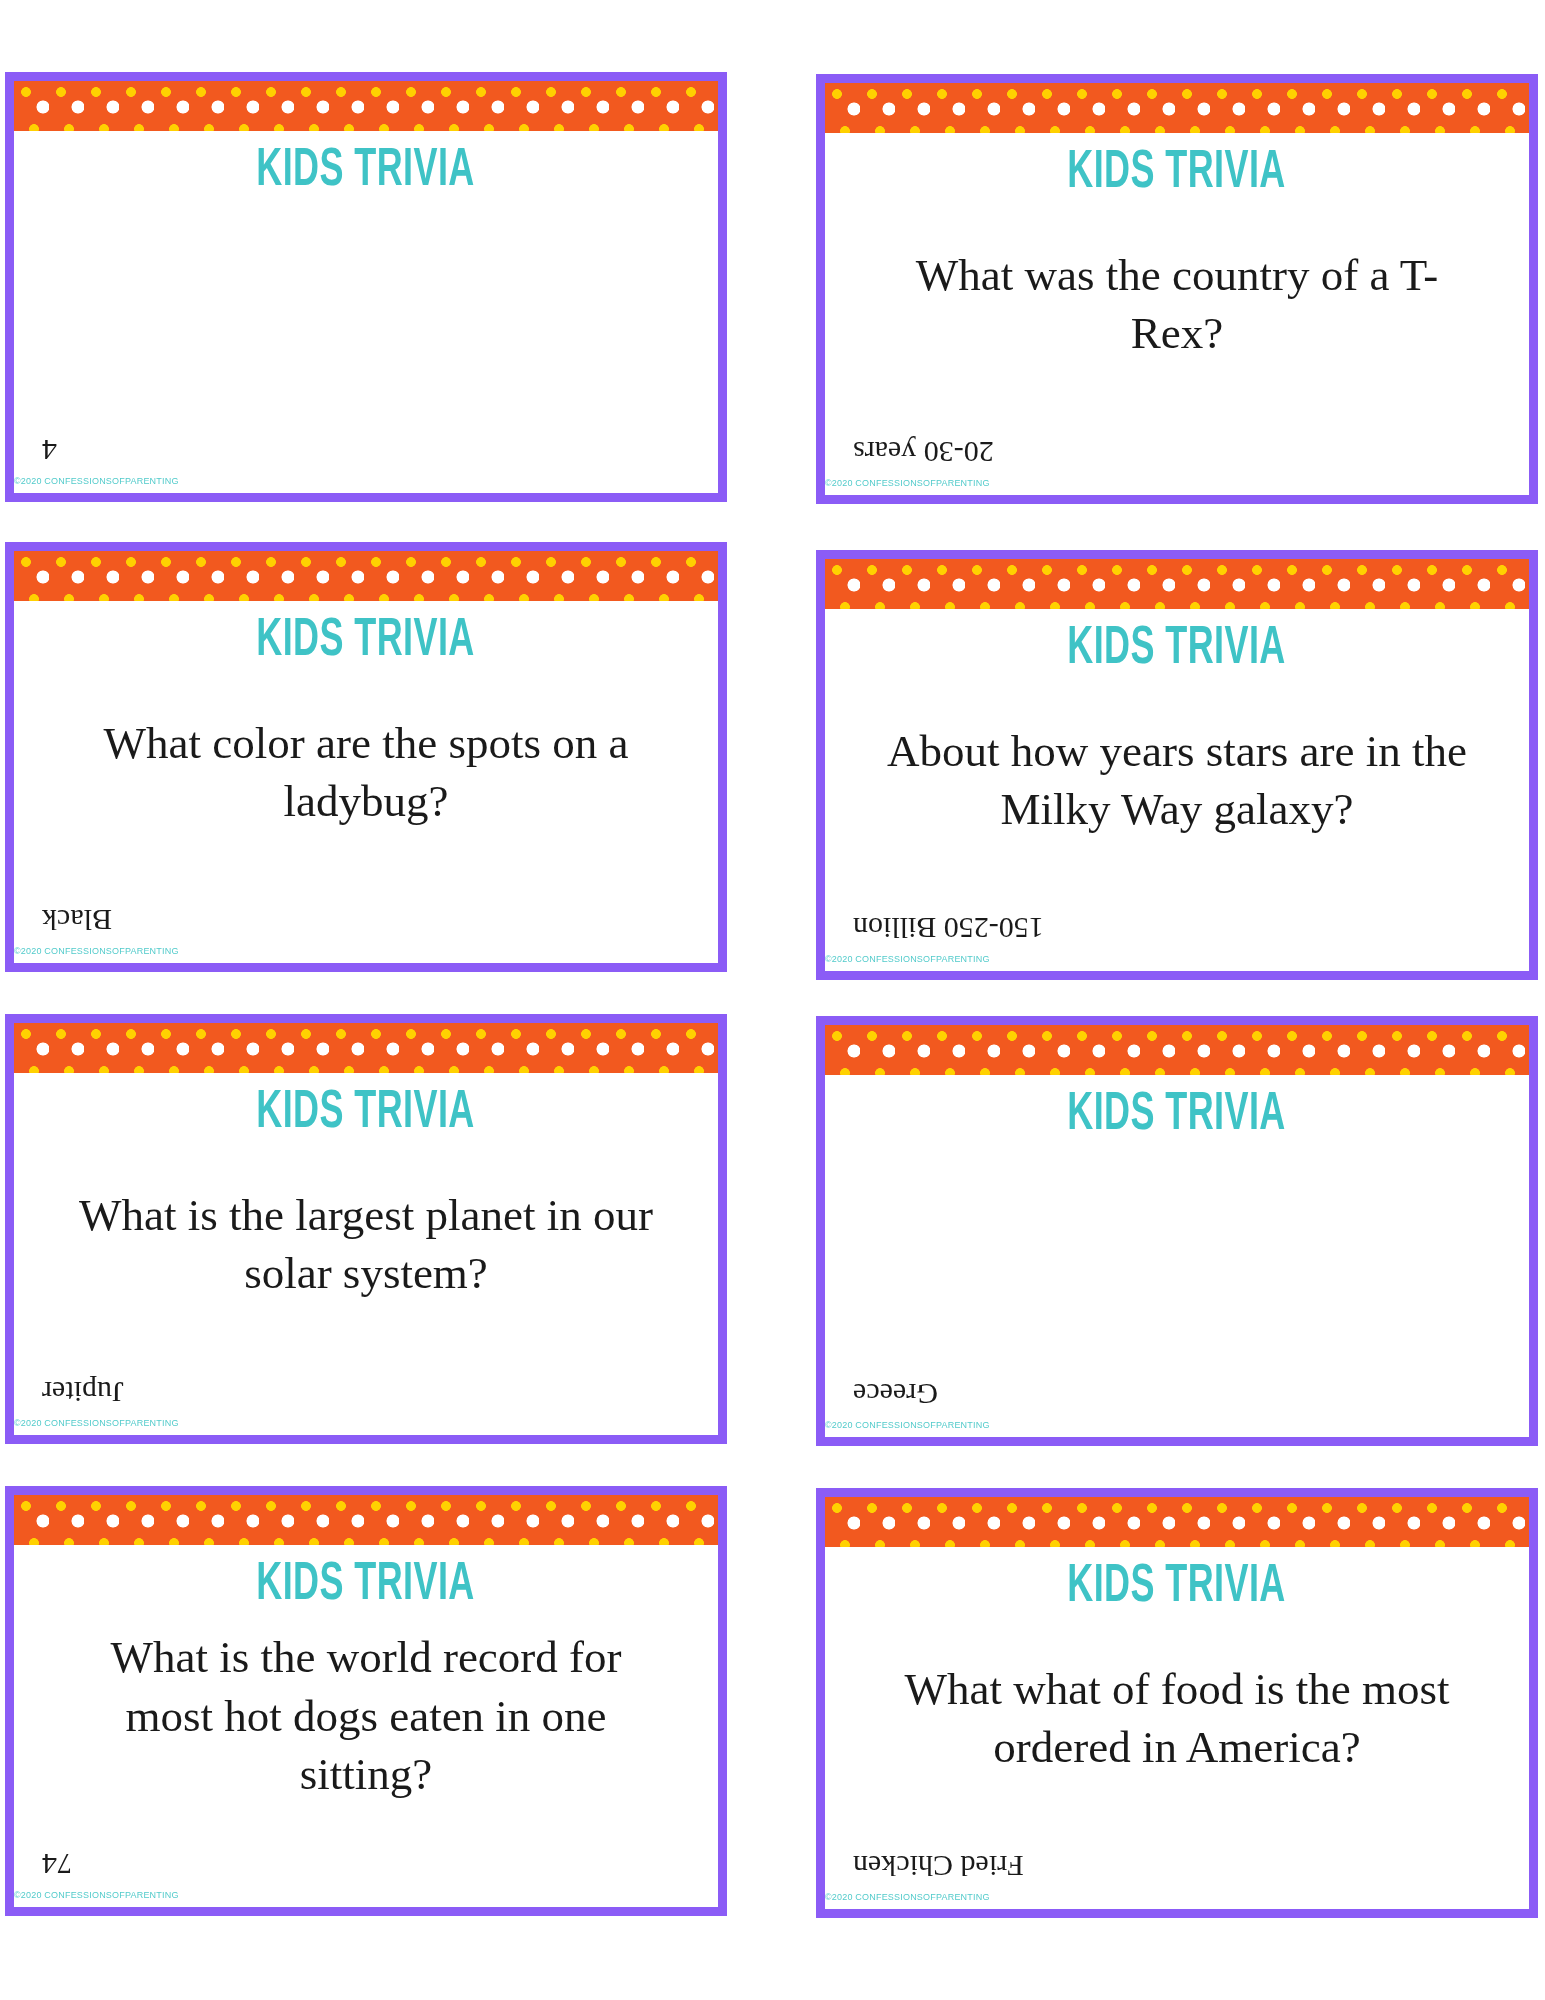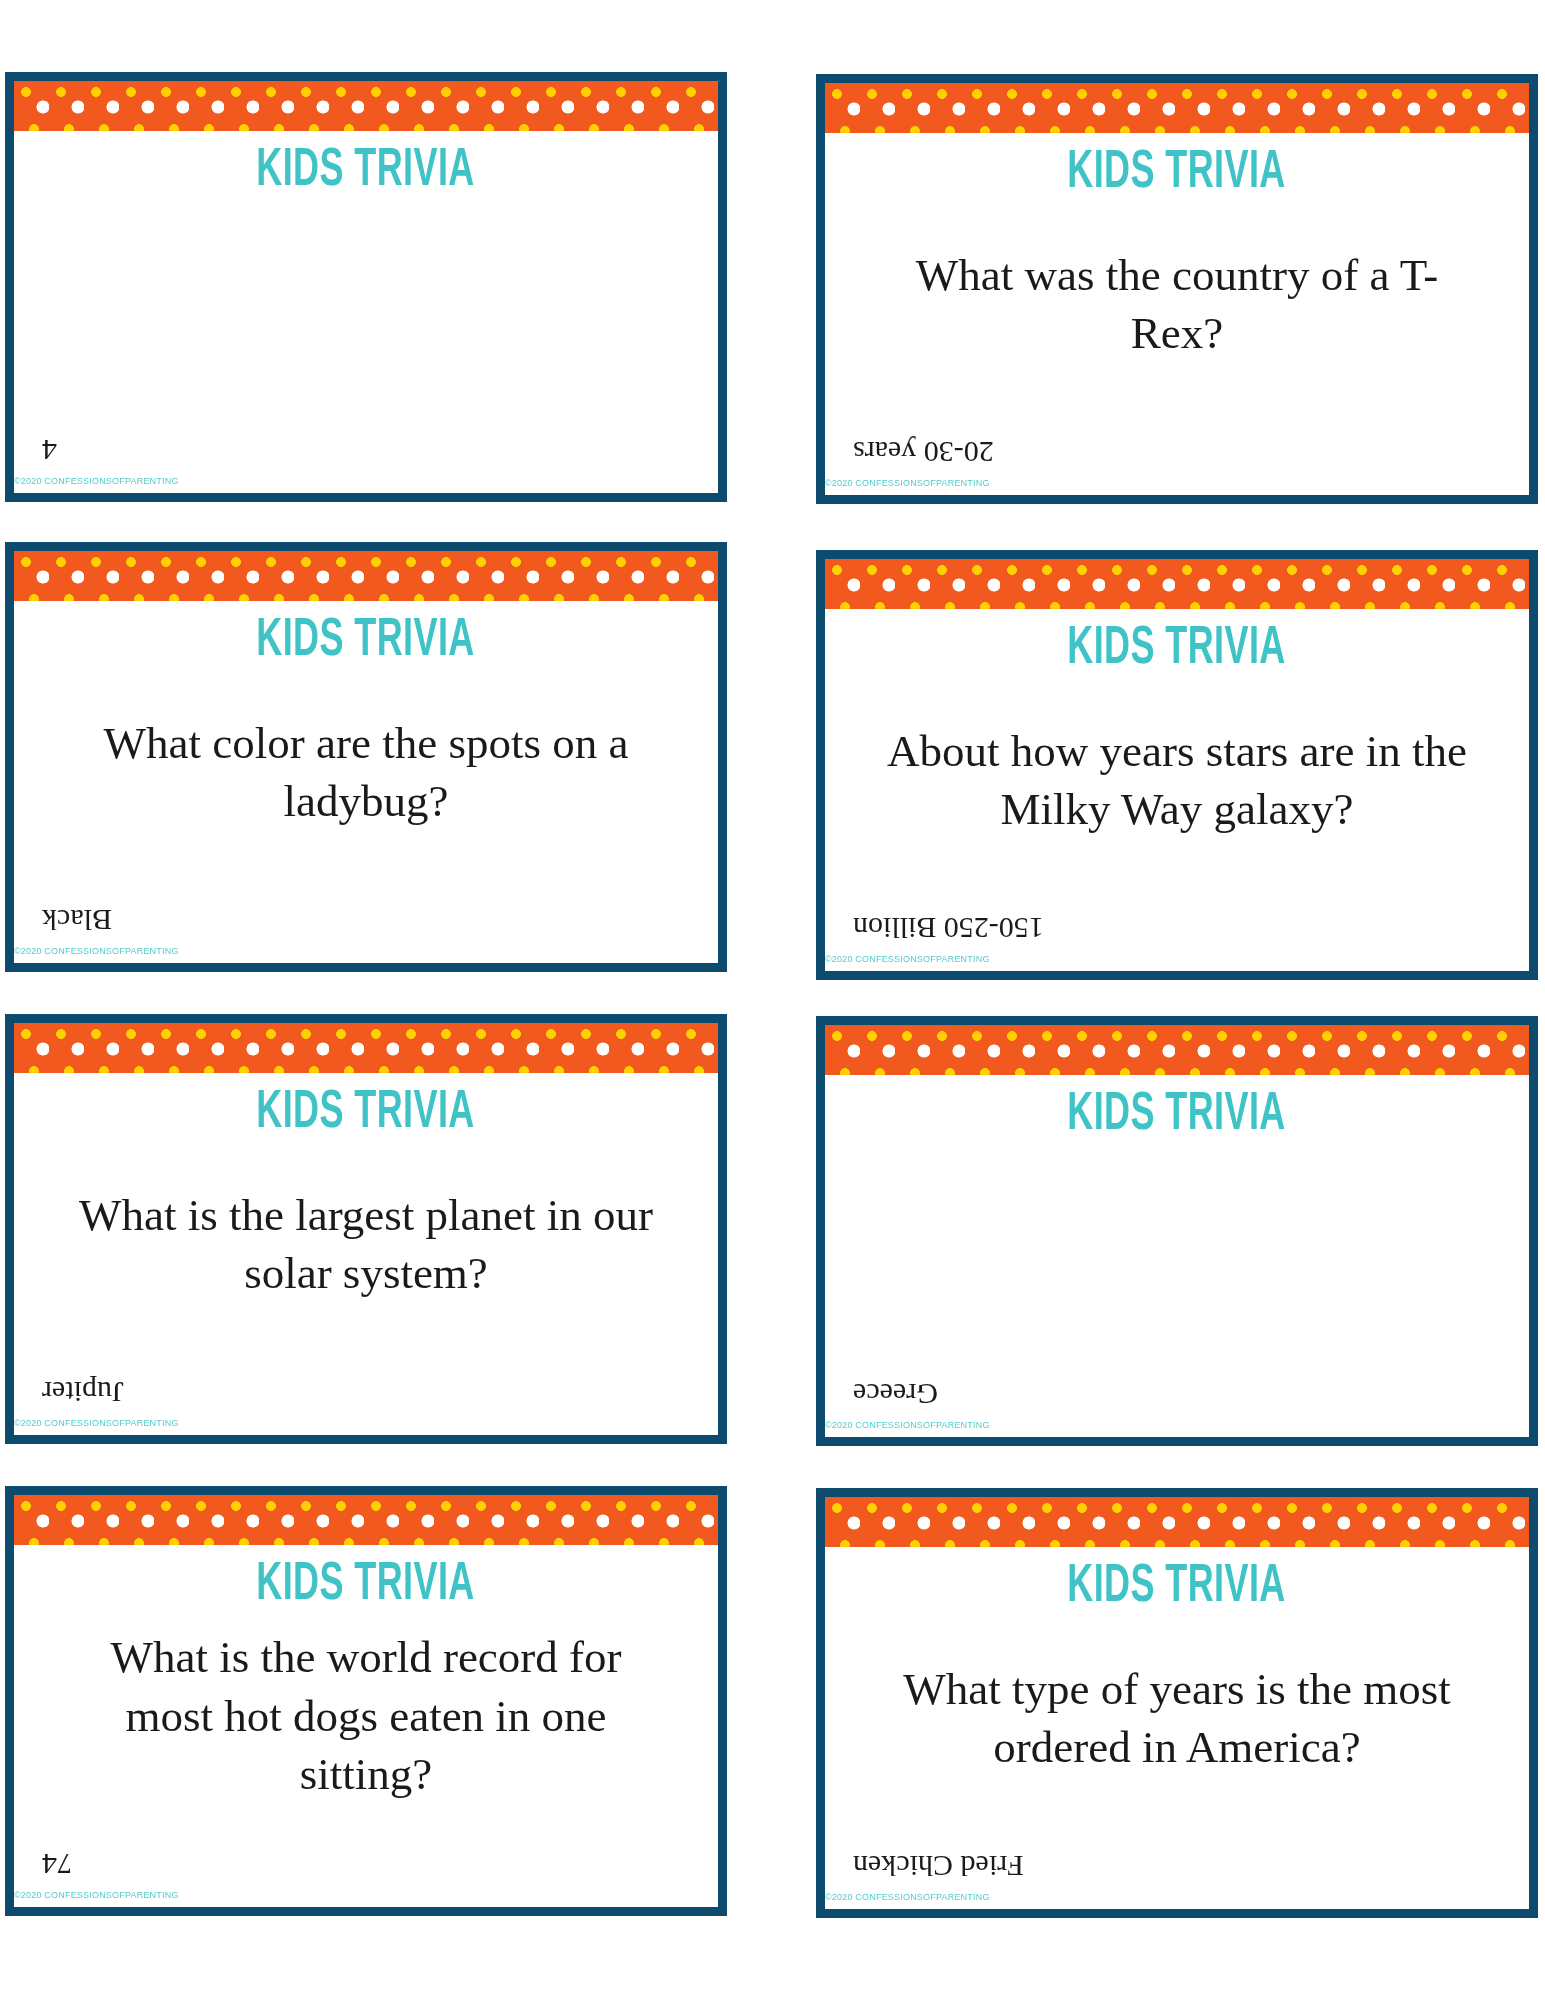--- a/index.html
+++ b/index.html
@@ -13,21 +13,21 @@
     height: 2000px;
     background: #ffffff;
     overflow: hidden;
     font-family: "Liberation Serif", "DejaVu Serif", serif;
   }
   .card {
     position: absolute;
     width: 722px;
     height: 430px;
     box-sizing: border-box;
-    border: 9px solid #0c4a6e;
+    border: 9px solid #8b5cf6;
     background: #ffffff;
   }
   .c1 { left: 5px;   top: 72px;   }
   .c2 { left: 816px; top: 74px;   }
   .c3 { left: 5px;   top: 542px;  }
   .c4 { left: 816px; top: 550px;  }
   .c5 { left: 5px;   top: 1014px; }
   .c6 { left: 816px; top: 1016px; }
   .c7 { left: 5px;   top: 1486px; }
   .c8 { left: 816px; top: 1488px; }
@@ -159,19 +159,19 @@
     <div class="question">What is the world record for
 most hot dogs eaten in one
 sitting?</div>
     <div class="answer">74</div>
     <div class="copyright">©2020 CONFESSIONSOFPARENTING</div>
   </div>
 
   <div class="card c8">
     <div class="banner"></div>
     <div class="title"><span class="title-text">KIDS TRIVIA</span></div>
-    <div class="question">What type of years is the most
+    <div class="question">What what of food is the most
 ordered in America?</div>
     <div class="answer">Fried Chicken</div>
     <div class="copyright">©2020 CONFESSIONSOFPARENTING</div>
   </div>
 
 </div>
 
 </body></html>

